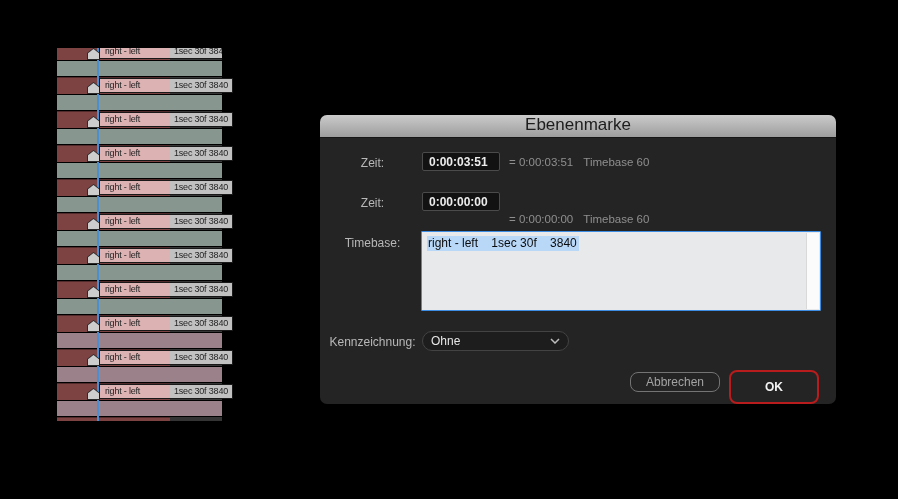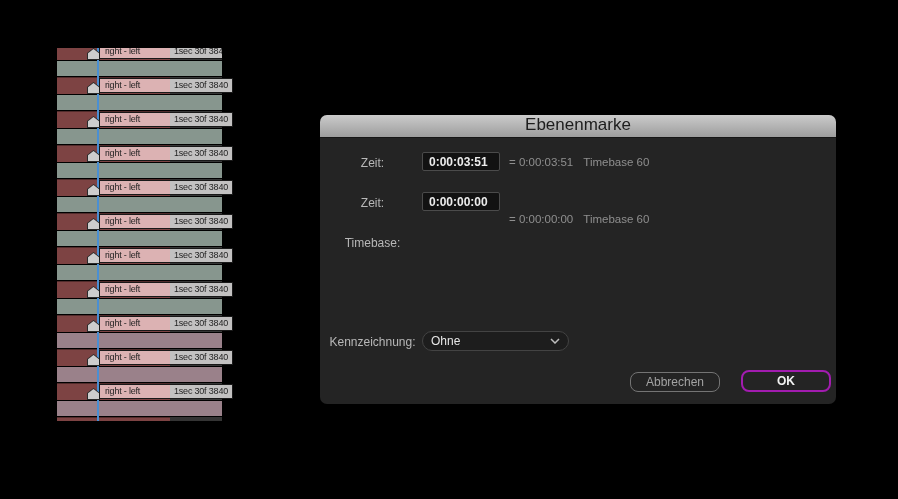--- a/index.html
+++ b/index.html
@@ -50,21 +50,21 @@
                 white-space:pre;background:var(--selection);padding:0 2px 1px 1px}
   #comment-scroll{position:absolute;top:1px;right:1px;bottom:1px;width:12px;background:#fbfbfb;
                   border-left:1px solid #d9d9d9}
   #label-select{position:absolute;left:102px;top:216px;width:147px;height:20px;background:#1d1d1d;
                 border:1px solid #434343;border-radius:10px;color:#e6e6e6;font-size:12px;
                 display:flex;align-items:center;justify-content:space-between;
                 padding:0 8px;box-sizing:border-box}
   .btn{position:absolute;display:flex;align-items:center;justify-content:center;
        border-radius:8px;font-size:12px;background:transparent;box-sizing:border-box;cursor:default}
   #cancel-btn{left:310px;top:257px;width:90px;height:20px;border:1px solid #747474;color:#a3a3a3}
-  #ok-btn{left:421px;top:255px;width:90px;height:22px;border:2px solid #a21caf;color:#f3f3f3;font-weight:bold}
+  #ok-btn{left:409px;top:255px;width:90px;height:34px;border:2px solid #b91c1c;color:#f3f3f3;font-weight:bold}
 </style>
 </head>
 <body style="--accent: #3e8de5; --selection: #b9d8f8;">
 
 <div id="timeline">
     <div class="partial-top">
       <div class="chip-row" style="background: rgb(54, 54, 54);">
         <div class="lbar" style="background: rgb(125, 67, 67);"></div>
         <div class="marker">
           <div style="background: rgb(205, 205, 205);"></div>
@@ -236,20 +236,24 @@
     <span>= 0:00:03:51</span><span class="tb">Timebase 60</span>
   </div>
 
   <div class="lbl" id="dauer-label">Zeit:</div>
   <input class="tc-input" id="duration-input" value="0:00:00:00" style="">
   <div class="eq" id="duration-eq">
     <span>= 0:00:00:00</span><span class="tb">Timebase 60</span>
   </div>
 
   <div class="lbl" id="kommentar-label">Timebase:</div>
+  <div id="comment-box">
+    <span id="comment-text">right - left    1sec 30f    3840</span>
+    <div id="comment-scroll"></div>
+  </div>
 
   <div class="lbl" id="kennz-label">Kennzeichnung:</div>
   <div id="label-select">
     <span>Ohne</span>
     <svg width="10" height="6" viewBox="0 0 10 6">
       <polyline points="1,1 5,5 9,1" fill="none" stroke="#bdbdbd" stroke-width="1.5"></polyline>
     </svg>
   </div>
 
   <div class="btn" id="cancel-btn">

